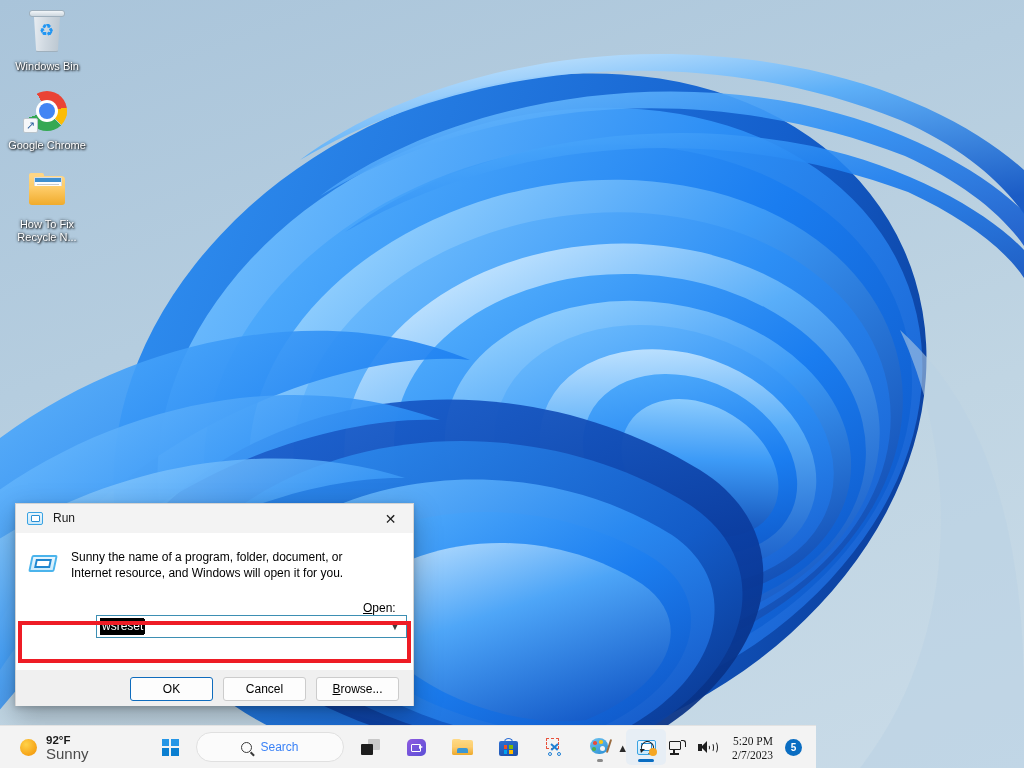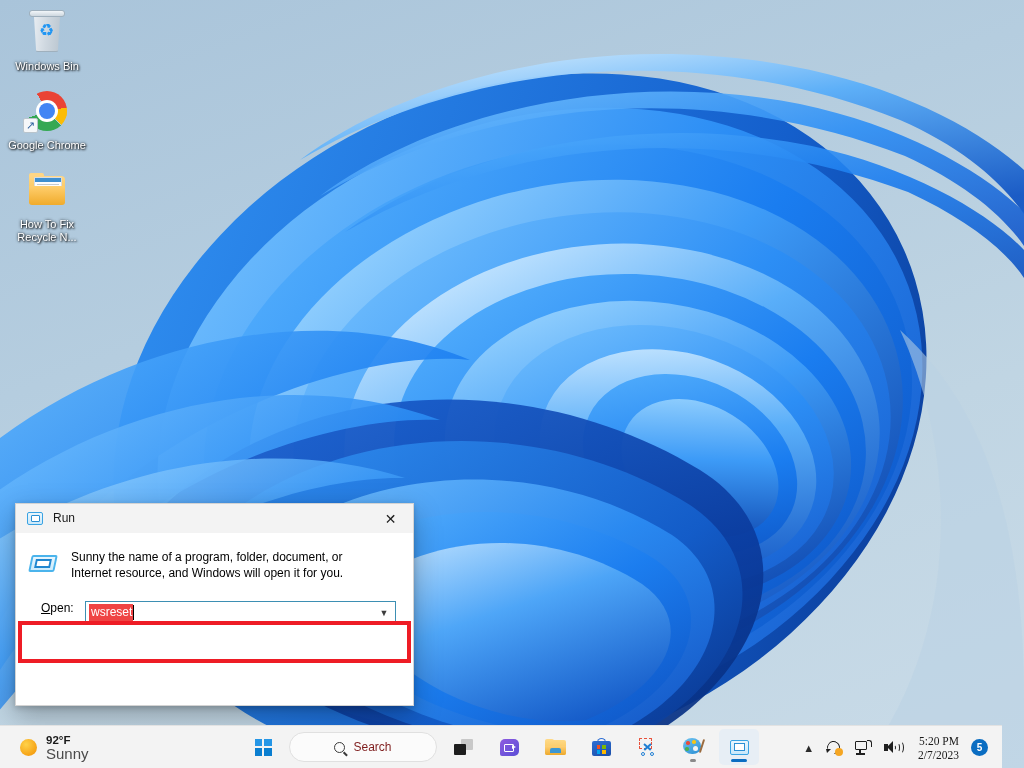--- a/index.html
+++ b/index.html
@@ -135,32 +135,32 @@
     position:absolute; left:5px; top:8px; width:16px; height:9px;
     border:2px solid #1f87d0; background:#fff;
     transform:skewX(-12deg);
   }
   #run-desc {
     margin-left:11px; font-size:12px; line-height:16px; color:#000;
     max-width:310px;
   }
 
   #open-row {
-    display:flex; align-items:flex-start;
-    position:absolute; left:25px; top:68px; width:366px;
+    display:flex; align-items:flex-end;
+    position:absolute; left:25px; top:68px; width:366px;flex-direction:column;
   }
   #open-label { font-size:12px; color:#000; width:44px; }
   #open-label u { text-decoration:underline; }
   #open-combo {
     position:relative; width:311px; height:23px;
     border:1px solid #3d8fb3; background:#fff;
     display:flex; align-items:center;
   }
   #open-value {
-    margin-left:3px; font-size:12px; color:#fff; background:#ef4444;
+    margin-left:3px; font-size:12px; color:#fff; background:#000000;
     padding:1px 1px 1px 2px; line-height:15px;
   }
   .caret {
     width:1px; height:15px; background:#000; margin-left:0px;
   }
   #open-arrow {
     position:absolute; right:0; top:0; width:22px; height:21px;
     display:flex; align-items:center; justify-content:center;
     color:#3c3c3c; font-size:9px;
   }
@@ -182,21 +182,21 @@
     background:#fdfdfd; border:1px solid #cccccc; border-radius:3px;
     color:#000; cursor:default;
     display:flex; align-items:center; justify-content:center;
     font-family:"Liberation Sans", sans-serif;
   }
   .dlg-btn.primary { border:1.6px solid #0f6cbd; }
   .dlg-btn u { text-decoration:underline; }
 
   
   #taskbar {
-    position:absolute; left:0; bottom:0; width:1002px; height:43px;
+    position:absolute; left:0; bottom:0; width:816px; height:43px;
     background:#f3f3f3;
     border-top:1px solid #e2e2e2;
     display:flex; align-items:center;
   }
   #weather {
     display:flex; align-items:center; margin-left:14px; gap:9px; cursor:default;
     padding:3px 6px; border-radius:5px;
   }
   .sun {
     width:17px; height:17px; border-radius:50%;
@@ -229,21 +229,21 @@
   .start-logo i:nth-child(2){background:#2596e6;}
   .start-logo i:nth-child(3){background:#0a7ed0;}
   .start-logo i:nth-child(4){background:#0a7ed0;}
 
   #search-pill {
     height:30px; min-width:148px; border-radius:16px;
     background:#fbfbfb; border:1px solid #e0e0e0;
     display:flex; align-items:center; justify-content:center; gap:8px;
     padding:0 18px; cursor:default;
   }
-  #search-label { font-size:12px; color:#7f1d1d; }
+  #search-label { font-size:12px; color:#3b82f6; }
   .mag {
     width:11px; height:11px; border:1.6px solid #3a3a3a; border-radius:50%;
     position:relative;
   }
   .mag::after {
     content:""; position:absolute; right:-4px; bottom:-3px;
     width:5px; height:1.6px; background:#3a3a3a; transform:rotate(45deg);
   }
 
   
@@ -520,20 +520,28 @@
         <span id="open-value">wsreset</span>
         <span class="caret"></span>
         <span id="open-arrow">▼</span>
       </div>
     </div>
 
     <div id="red-box"></div>
 
   </div>
 
+  <div id="run-footer">
+    <div class="dlg-btn primary">OK</div>
+    <div class="dlg-btn">Cancel</div>
+    <div class="dlg-btn">
+        <u>B</u>
+        <span>rowse...</span>
+      </div>
+  </div>
 
 </div>
 
 <div id="taskbar">
 
   <div id="weather">
     <div class="sun"></div>
     <div class="wx-text">
       <div class="wx-temp">92°F</div>
       <div class="wx-cond">Sunny</div>

